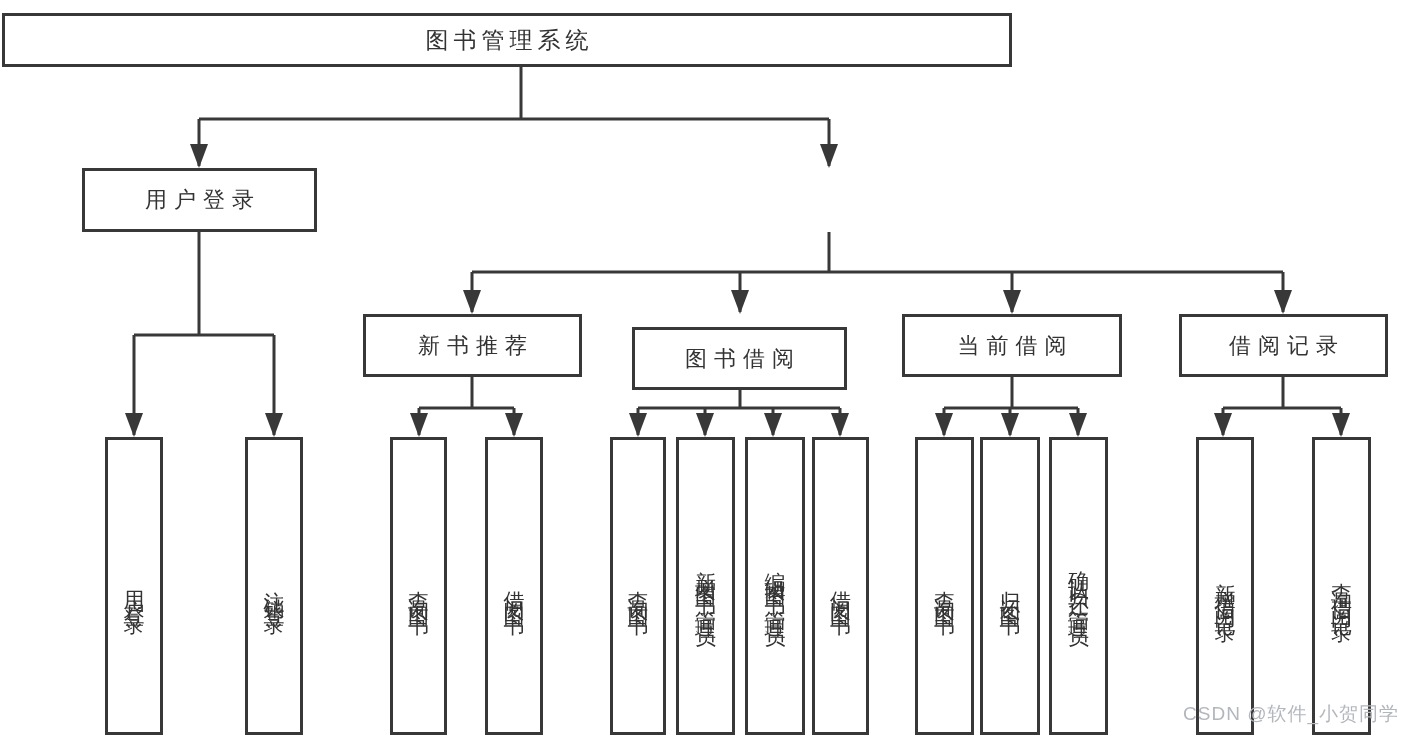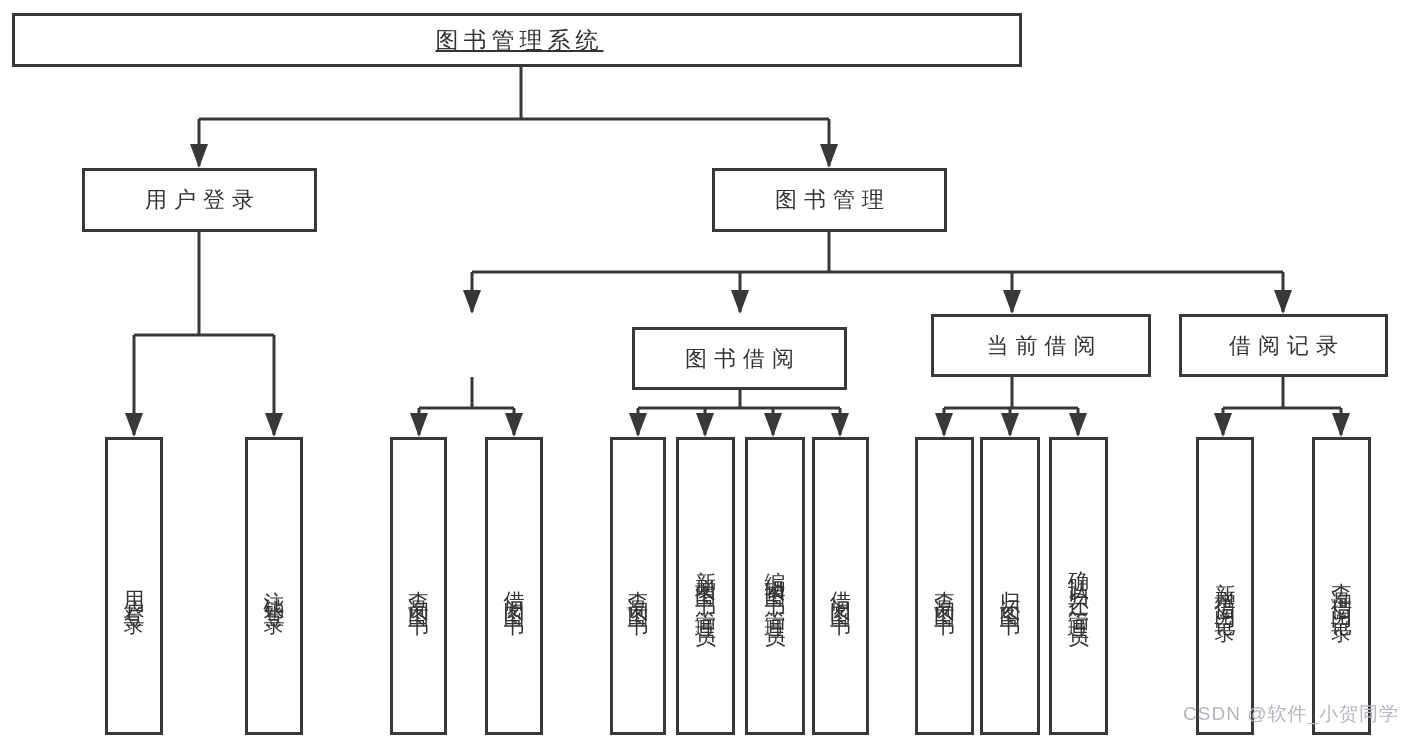--- a/index.html
+++ b/index.html
@@ -95,35 +95,35 @@
     <path class="ln" d="M1012 377 L1012 408 M944 408 L1078 408 M944 408 L944 435 M1010 408 L1010 435 M1078 408 L1078 435"></path>
     <polygon class="ah" points="935,413 953,413 944,437"></polygon>
     <polygon class="ah" points="1001,413 1019,413 1010,437"></polygon>
     <polygon class="ah" points="1069,413 1087,413 1078,437"></polygon>
 
     <path class="ln" d="M1283 377 L1283 408 M1223 408 L1341 408 M1223 408 L1223 435 M1341 408 L1341 435"></path>
     <polygon class="ah" points="1214,413 1232,413 1223,437"></polygon>
     <polygon class="ah" points="1332,413 1350,413 1341,437"></polygon>
   </svg>
 
-  <div class="box root" style="left:12px; top:13px; width:1010px; height:54px;text-decoration:underline;">
+  <div class="box root" style="left:2px; top:13px; width:1010px; height:54px;">
     <span class="h-label">图书管理系统</span>
   </div>
 
   <div class="box" style="left:82px; top:168px; width:235px; height:64px;">
     <span class="h-label">用户登录</span>
   </div>
-  <div class="box" style="left:712px; top:168px; width:235px; height:64px;">
-    <span class="h-label">图书管理</span>
+
+  <div class="box" style="left:363px; top:314px; width:219px; height:63px;">
+    <span class="h-label">新书推荐</span>
   </div>
-
   <div class="box" style="left:632px; top:314px; width:215px; height:63px;margin-top:13px;">
     <span class="h-label">图书借阅</span>
   </div>
-  <div class="box" style="left:902px; top:314px; width:220px; height:63px;margin-left:29px;">
+  <div class="box" style="left:902px; top:314px; width:220px; height:63px;">
     <span class="h-label">当前借阅</span>
   </div>
   <div class="box" style="left:1179px; top:314px; width:209px; height:63px;">
     <span class="h-label">借阅记录</span>
   </div>
 
   <div class="box" style="left:105px; top:437px; width:58px; height:298px;">
     <span class="v-label">用户登录</span>
   </div>
   <div class="box" style="left:245px; top:437px; width:58px; height:298px;">

